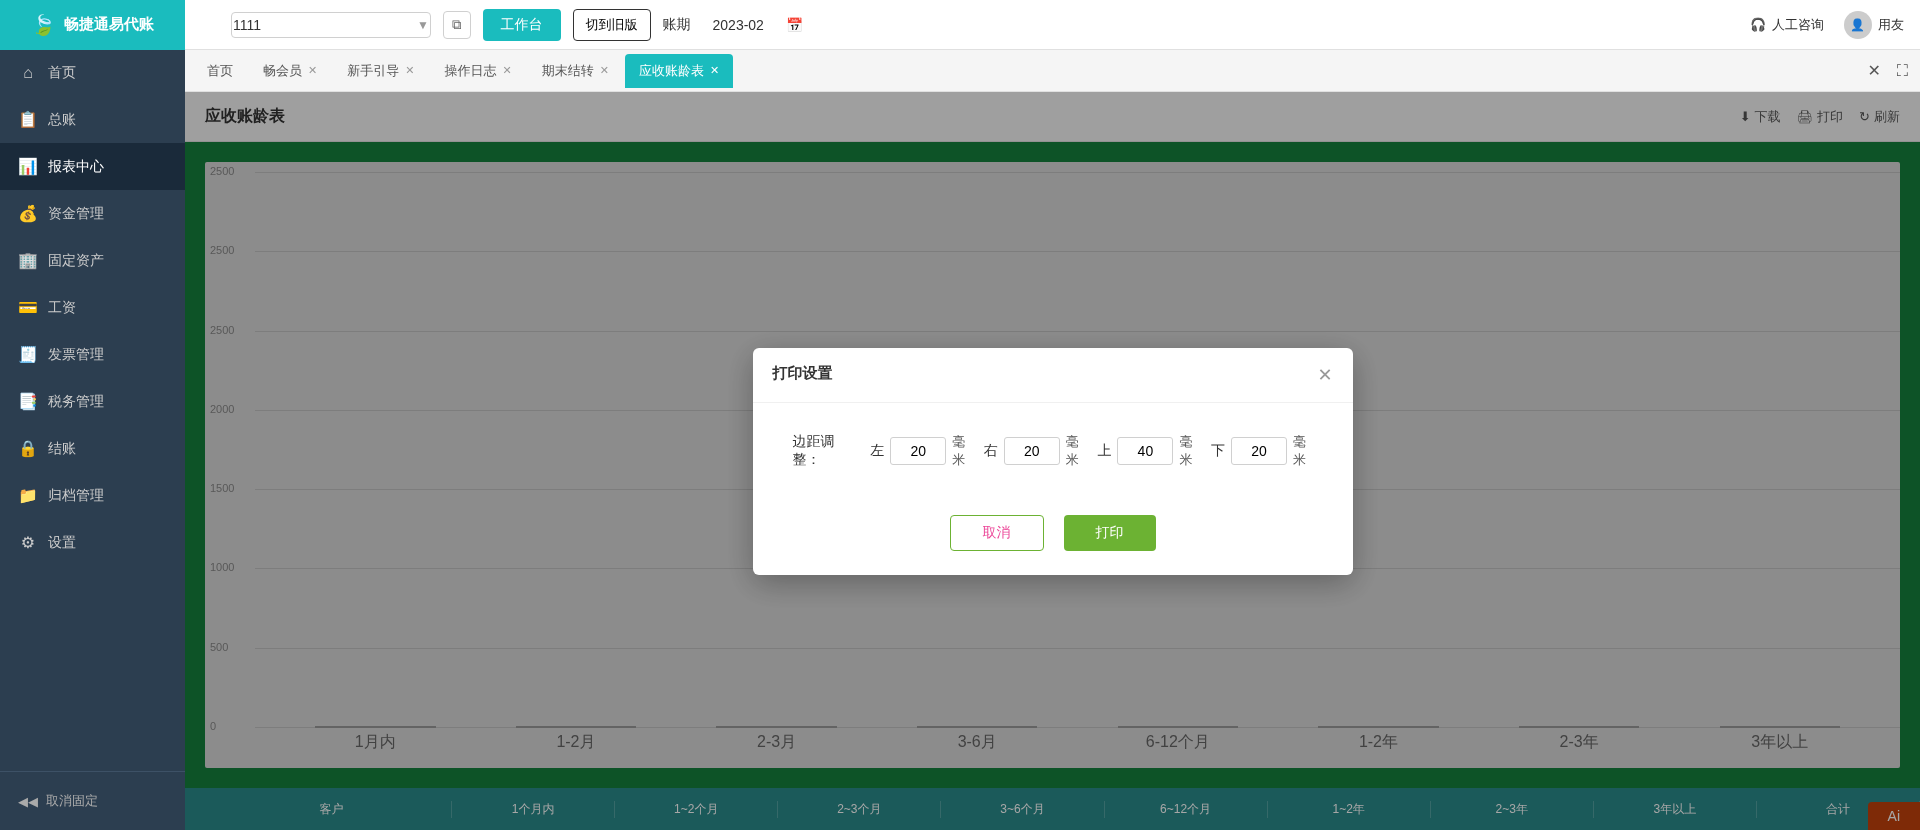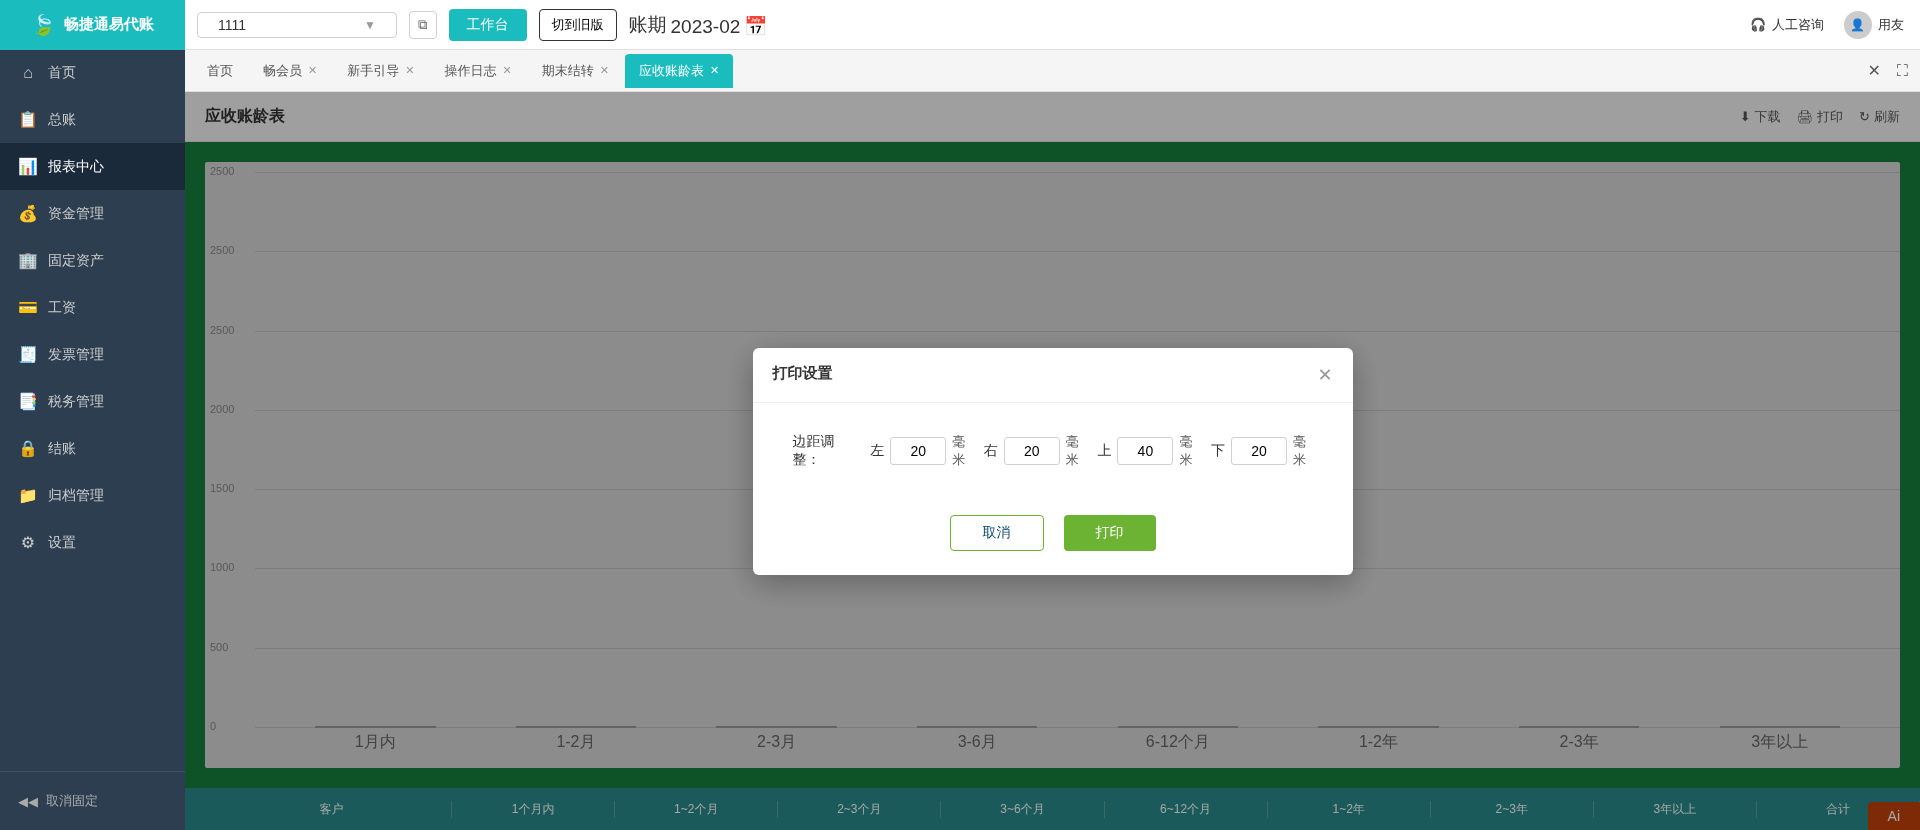--- a/index.html
+++ b/index.html
@@ -29,25 +29,26 @@
     .logo-text {
       color: #fff;
       font-size: 15px;
       font-weight: bold;
     }
     .company-selector {
       display: flex;
       align-items: center;
       border: 1px solid #d0d0d0;
       border-radius: 4px;
-      padding: 4px 20px;
+      padding: 4px 1px;
       min-width: 200px;
       cursor: pointer;
       background: #fff;
       gap: 6px;
+      margin-left: 34px;
     }
     .company-name { font-size: 14px; color: #333; flex: 1; }
     .chevron-down { color: #999; font-size: 12px; }
     .copy-btn {
       border: 1px solid #d0d0d0;
       border-radius: 4px;
       padding: 5px 8px;
       cursor: pointer;
       background: #fff;
       color: #666;
@@ -64,23 +65,23 @@
     .switch-old-btn {
       border: 1px solid #333;
       border-radius: 4px;
       padding: 6px 12px;
       cursor: pointer;
       background: #fff;
       font-size: 13px;
     }
     .period-area {
       display: flex;
-      align-items: flex-end;
-      gap: 4px;
-      font-size: 19px;
+      align-items: center;
+      gap: 22px;
+      font-size: 14px;
       color: #333;
     }
     .header-right {
       margin-left: auto;
       display: flex;
       align-items: center;
       gap: 20px;
     }
     .service-btn {
       display: flex;
@@ -378,21 +379,21 @@
     }
     .modal-footer {
       display: flex;
       justify-content: center;
       padding: 16px 20px 24px;
       gap: 20px;
     }
     .btn-cancel {
       border: 1px solid #6cb233;
       background: #fff;
-      color: #0c4a6e;
+      color: #ec4899;
       border-radius: 4px;
       padding: 8px 32px;
       cursor: pointer;
       font-size: 14px;
     }
     .btn-print {
       border: none;
       background: #6cb233;
       color: #fff;
       border-radius: 4px;

